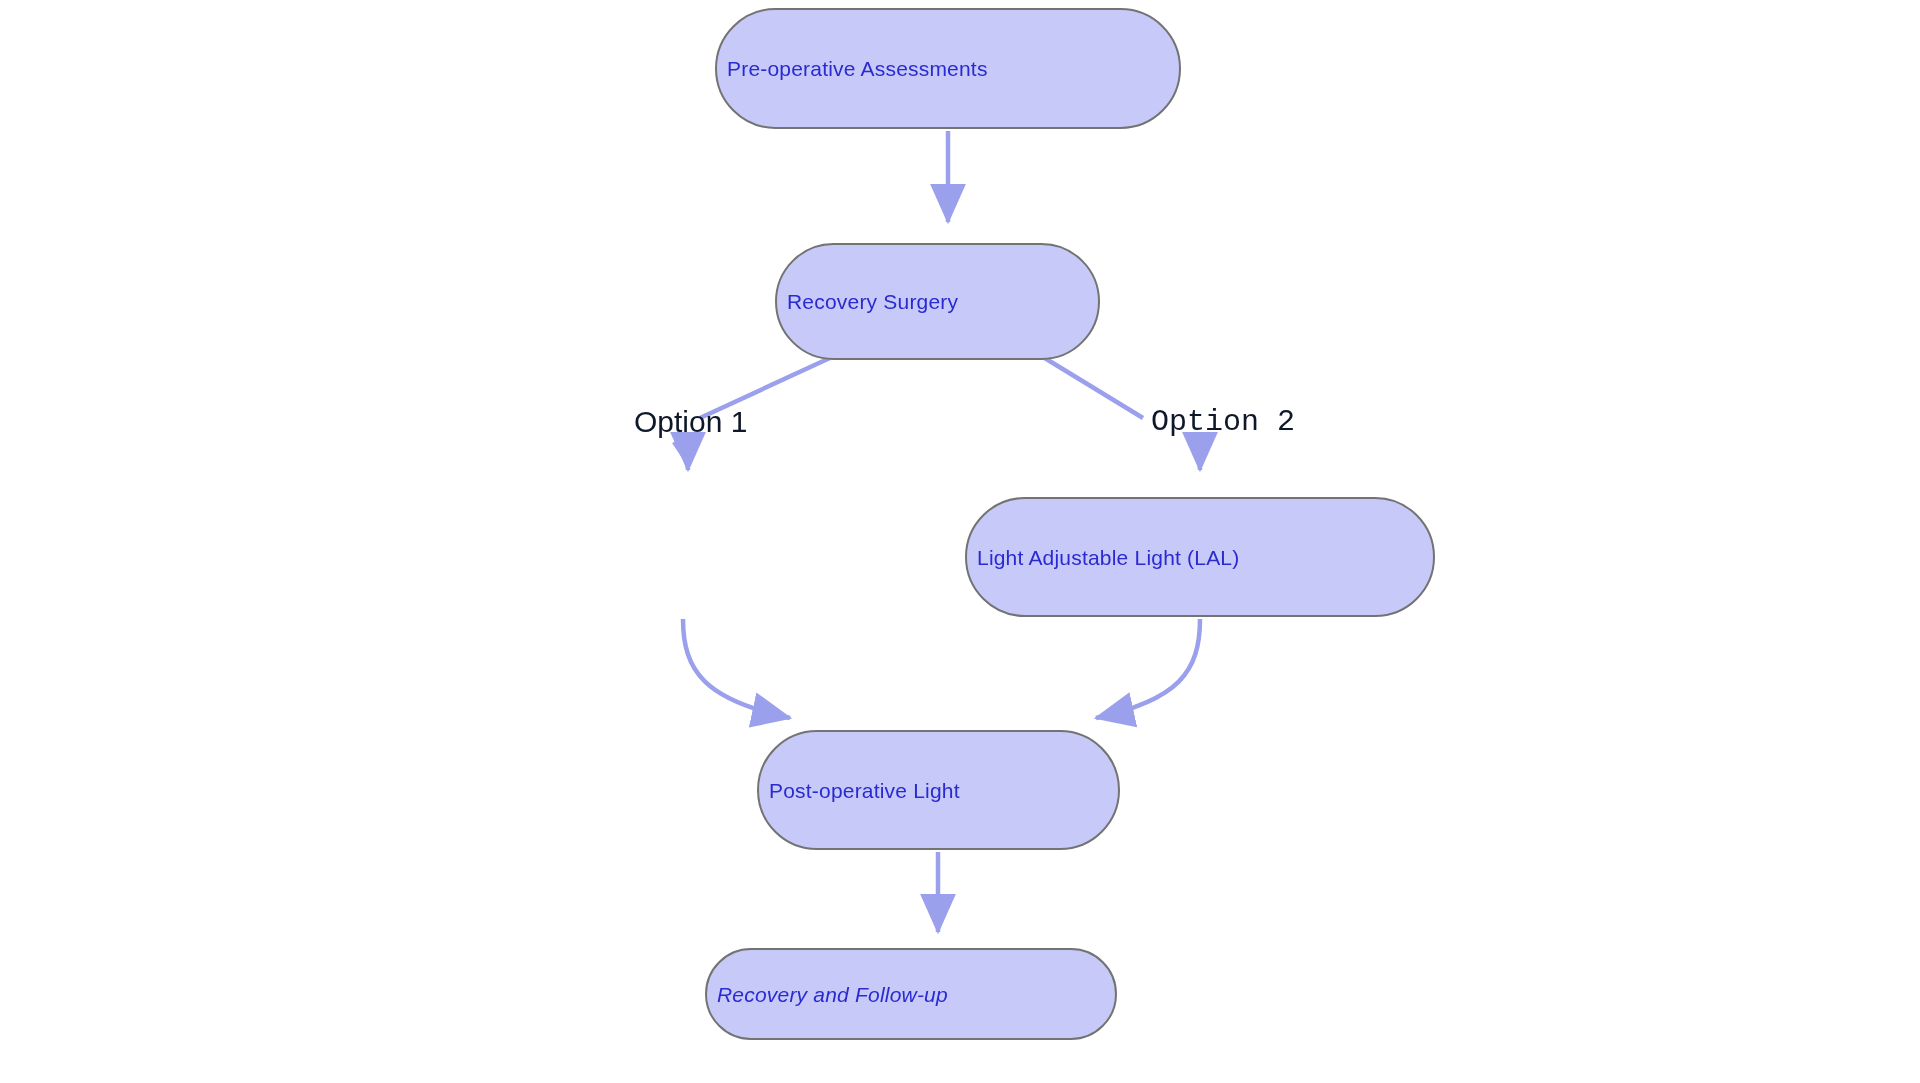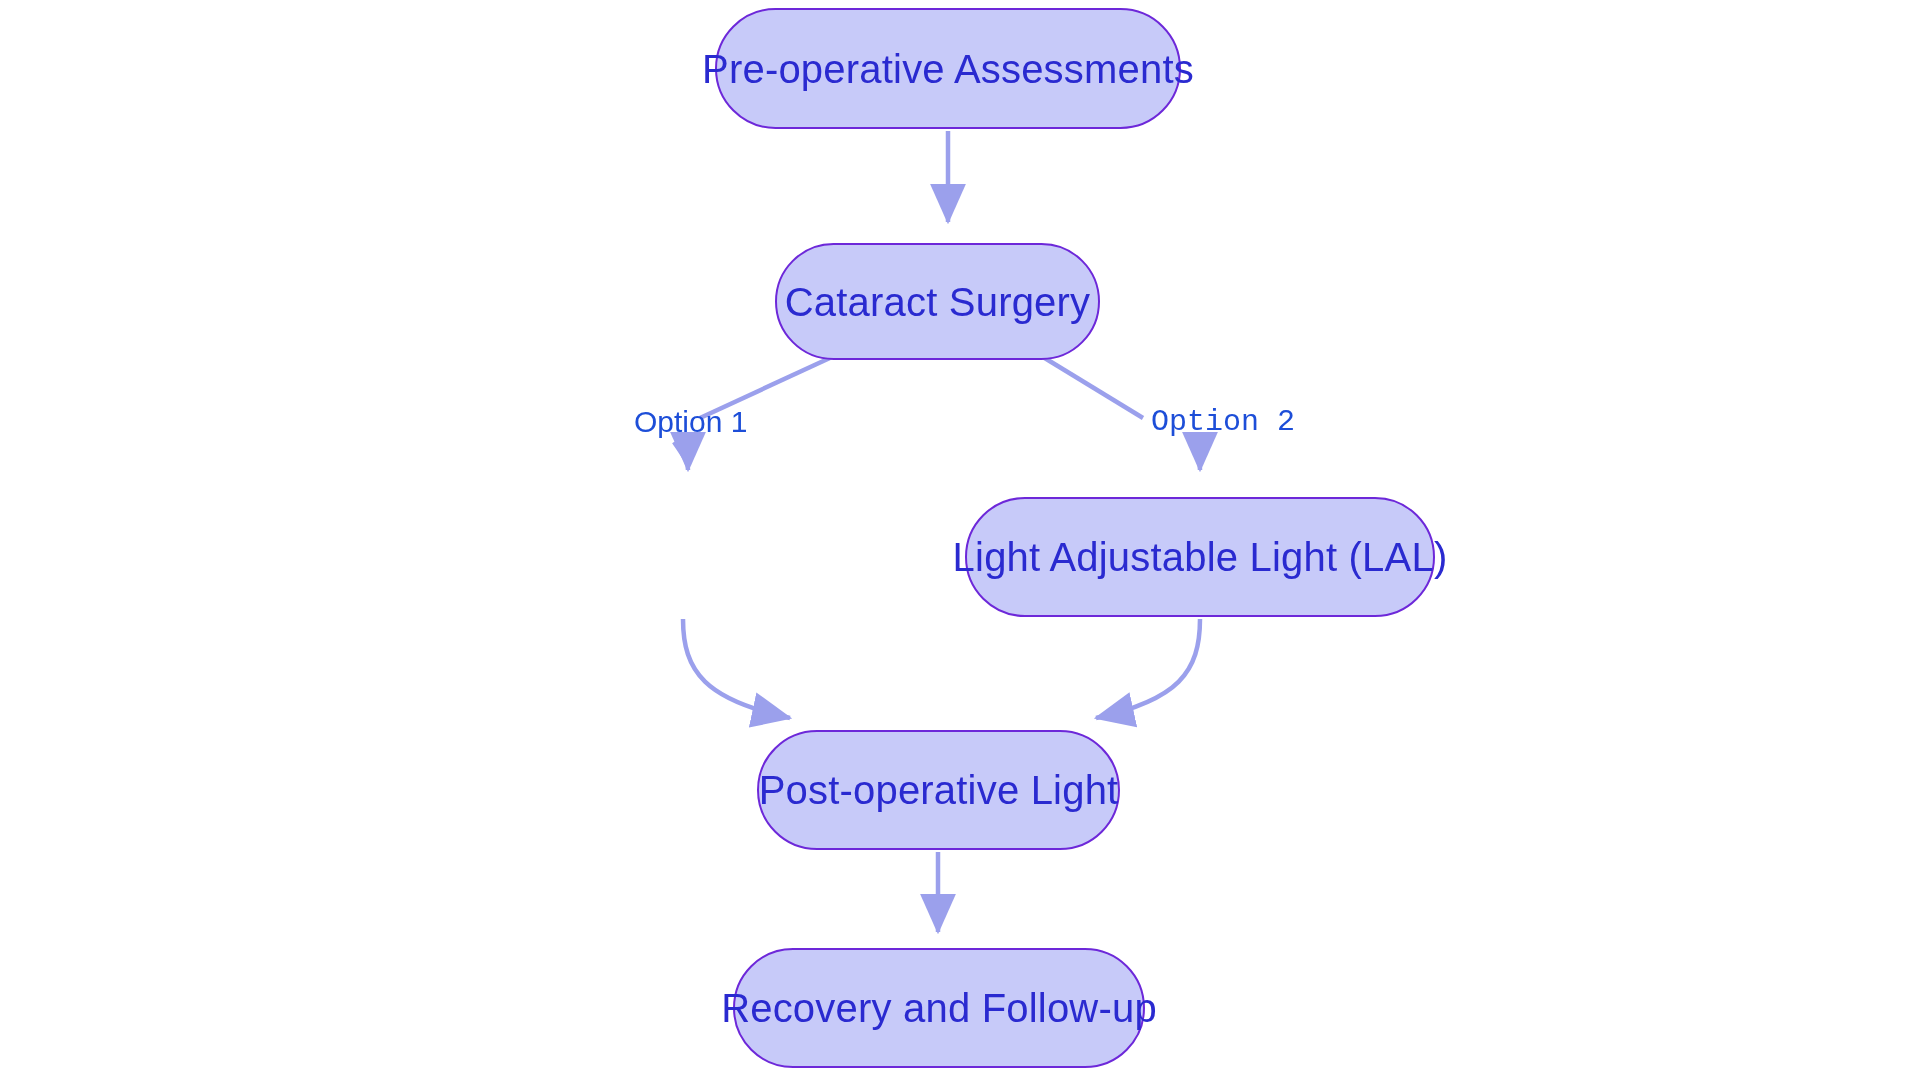--- a/index.html
+++ b/index.html
@@ -26,38 +26,37 @@
     top: 0;
     width: 1920px;
     height: 1083px;
     pointer-events: none;
   }
   .node {
     position: absolute;
     box-sizing: border-box;
     display: flex;
     align-items: center;
-    justify-content: center;
     background: #c7caf9;
-    border: 2px solid #6d28d9;
+    border: 2px solid #737373;
     border-radius: 999px;
     color: #2a2ad0;
-    font-size: 40px;
+    font-size: 21px;
     font-weight: 400;
     letter-spacing: 0.2px;
     white-space: nowrap;
     line-height: 1;
   }
   .node-label {
     display: block;
     padding: 0 10px;
   }
   .edge-label {
     position: absolute;
-    color: #1d4ed8;
+    color: #0f172a;
     font-size: 30px;
     line-height: 1;
     white-space: nowrap;
     background: transparent;
   }
 </style>
 </head>
 <body>
 
 <div id="flow-root">
@@ -84,33 +83,33 @@
     <path d="M 1200 619 C 1200 672, 1178 700, 1096 718" fill="none" stroke="#9ba0ec" stroke-width="4.5" marker-end="url(#arrowhead)"></path>
 
     <path d="M 938 852 L 938 932" fill="none" stroke="#9ba0ec" stroke-width="4.5" marker-end="url(#arrowhead)"></path>
   </svg>
 
   <div class="node" style="left:715px; top:8px; width:466px; height:121px;">
     <span class="node-label">Pre-operative Assessments</span>
   </div>
 
   <div class="node" style="left:775px; top:243px; width:325px; height:117px;">
-    <span class="node-label">Cataract Surgery</span>
+    <span class="node-label">Recovery Surgery</span>
   </div>
 
 
   <div class="node" style="left:965px; top:497px; width:470px; height:120px;">
     <span class="node-label">Light Adjustable Light (LAL)</span>
   </div>
 
   <div class="node" style="left:757px; top:730px; width:363px; height:120px;">
     <span class="node-label">Post-operative Light</span>
   </div>
 
-  <div class="node" style="left:733px; top:948px; width:412px; height:120px;">
+  <div class="node" style="left:705px; top:948px; width:412px; height:92px;font-style:italic;">
     <span class="node-label">Recovery and Follow-up</span>
   </div>
 
   <div class="edge-label" style="left:634px; top:407px;">Option 1</div>
 
   <div class="edge-label" style="left:1151px; top:407px;font-family:Liberation Mono, monospace;">Option 2</div>
 
 </div>
 
 </body></html>

